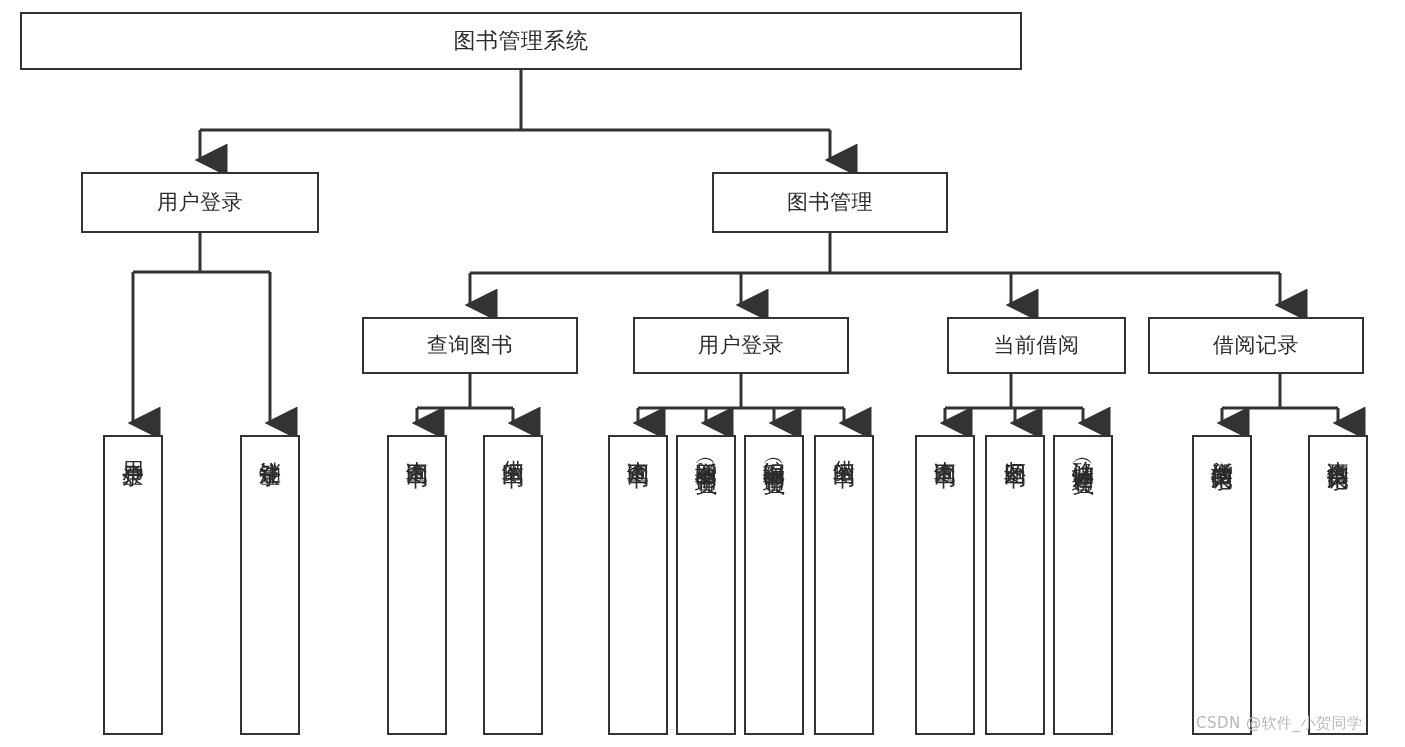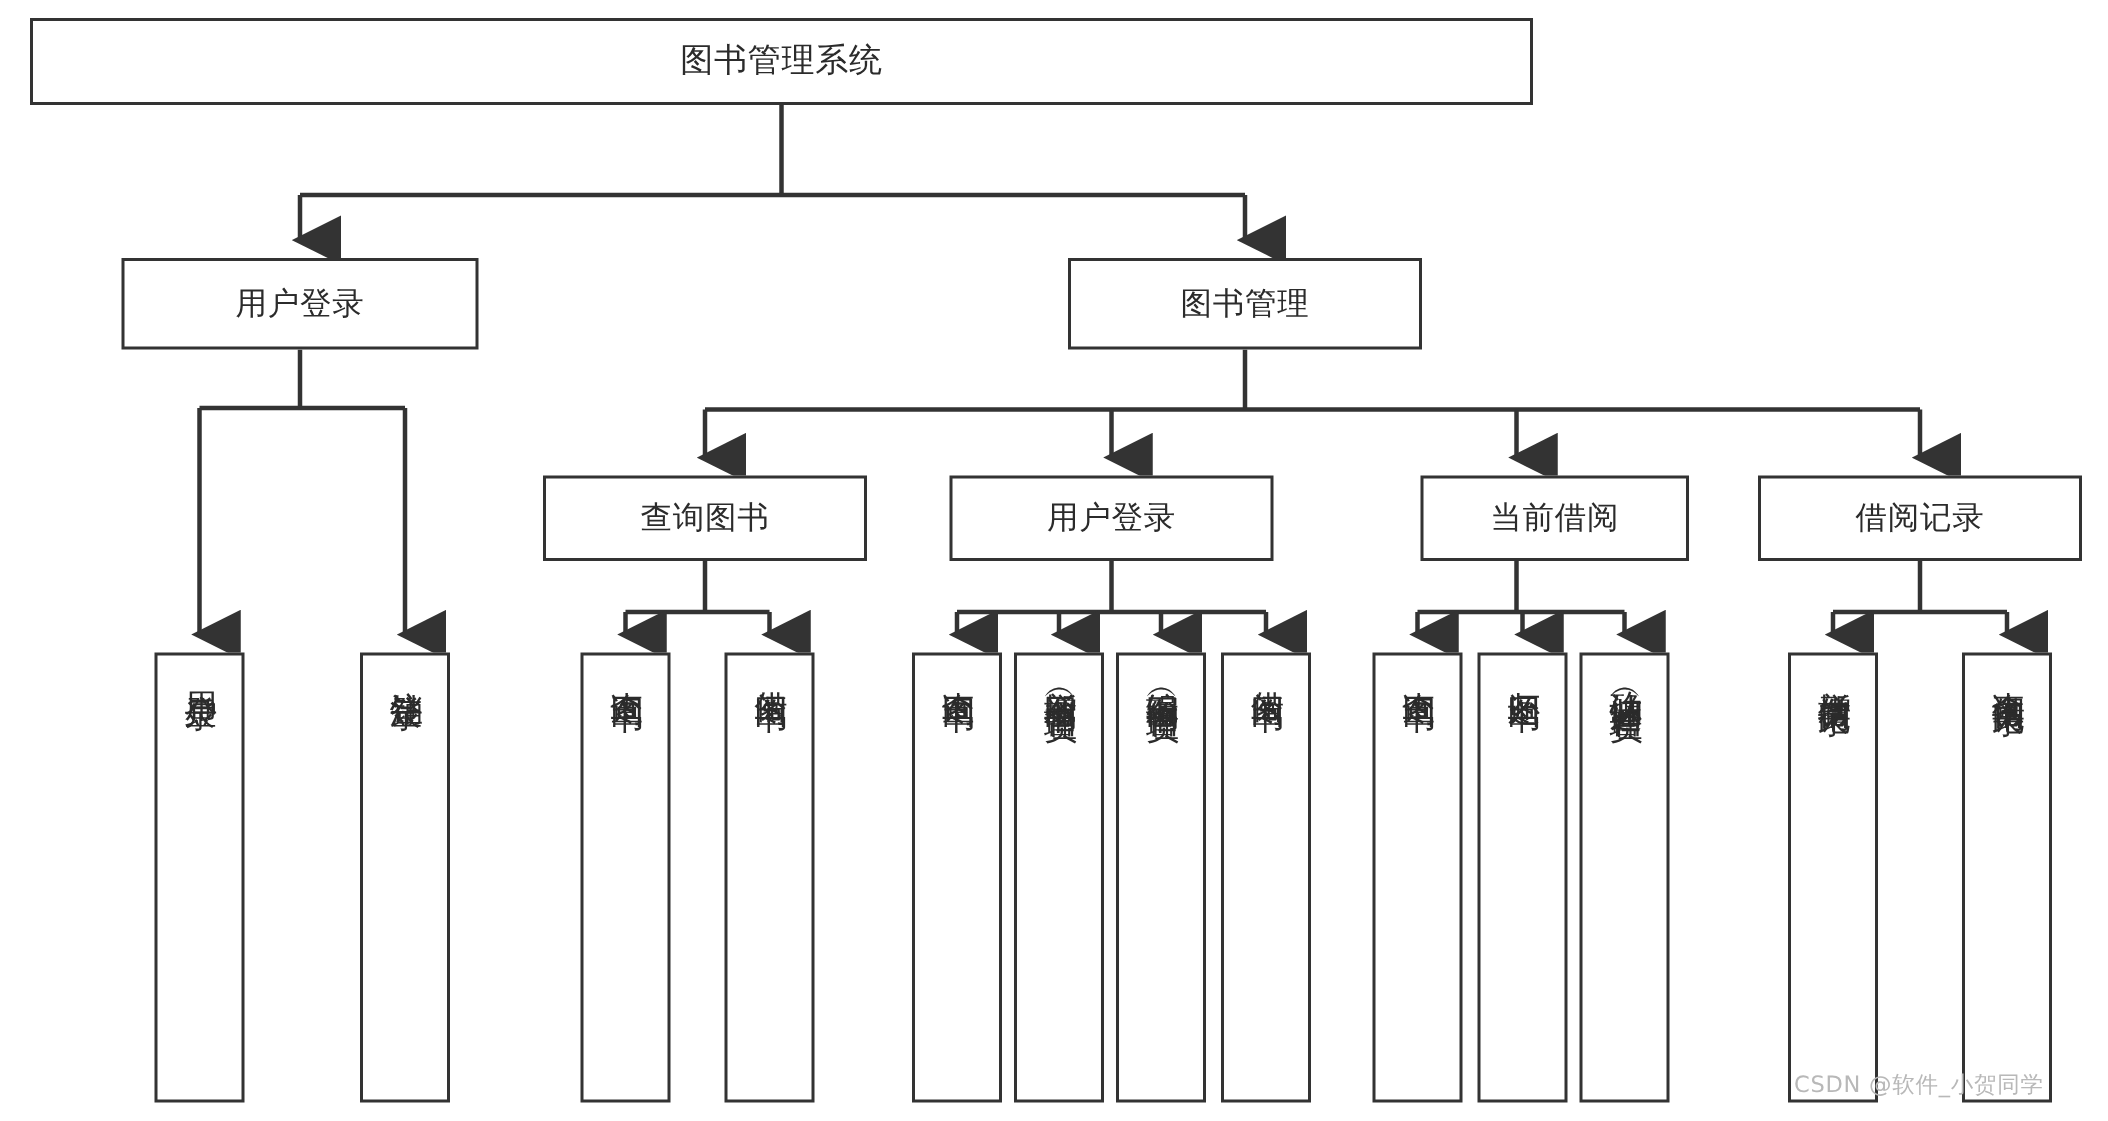--- a/index.html
+++ b/index.html
@@ -142,21 +142,21 @@
 
   <div class="node horiz" style="left: 362px; top: 317px; width: 216px; height: 57px; border-color: rgb(51, 51, 51); background: rgb(255, 255, 255); color: rgb(43, 43, 43);">
     <span class="node-label">查询图书</span>
   </div>
   <div class="node horiz" style="left: 633px; top: 317px; width: 216px; height: 57px; border-color: rgb(51, 51, 51); background: rgb(255, 255, 255); color: rgb(43, 43, 43);">
     <span class="node-label">用户登录</span>
   </div>
   <div class="node horiz" style="left: 947px; top: 317px; width: 179px; height: 57px; border-color: rgb(51, 51, 51); background: rgb(255, 255, 255); color: rgb(43, 43, 43);">
     <span class="node-label">当前借阅</span>
   </div>
-  <div class="node horiz" style="left: 1172px; top: 317px; width: 216px; height: 57px; border-color: rgb(51, 51, 51); background: rgb(255, 255, 255); color: rgb(43, 43, 43);">
+  <div class="node horiz" style="left: 1148px; top: 317px; width: 216px; height: 57px; border-color: rgb(51, 51, 51); background: rgb(255, 255, 255); color: rgb(43, 43, 43);">
     <span class="node-label">借阅记录</span>
   </div>
 
   <div class="node vert" style="left: 103px; top: 435px; width: 60px; height: 300px; border-color: rgb(51, 51, 51); background: rgb(255, 255, 255); color: rgb(43, 43, 43);">
     <span class="node-label">用户登录</span>
   </div>
   <div class="node vert" style="left: 240px; top: 435px; width: 60px; height: 300px; border-color: rgb(51, 51, 51); background: rgb(255, 255, 255); color: rgb(43, 43, 43);">
     <span class="node-label">注销登录</span>
   </div>
   <div class="node vert" style="left: 387px; top: 435px; width: 60px; height: 300px; border-color: rgb(51, 51, 51); background: rgb(255, 255, 255); color: rgb(43, 43, 43);">

